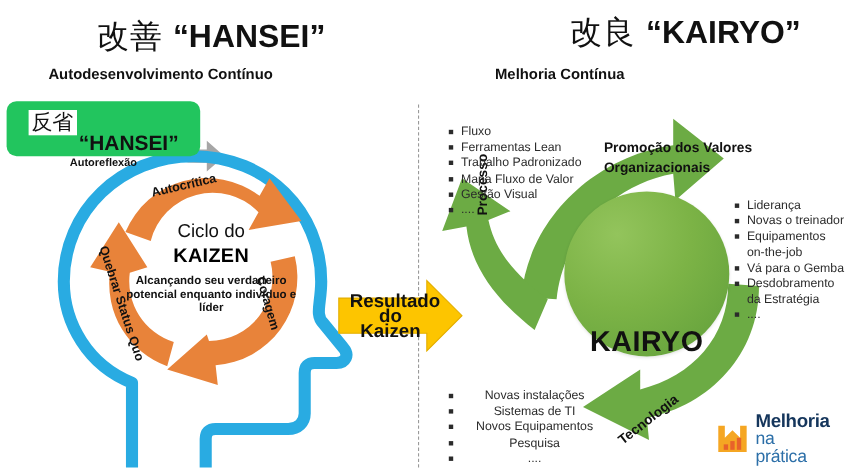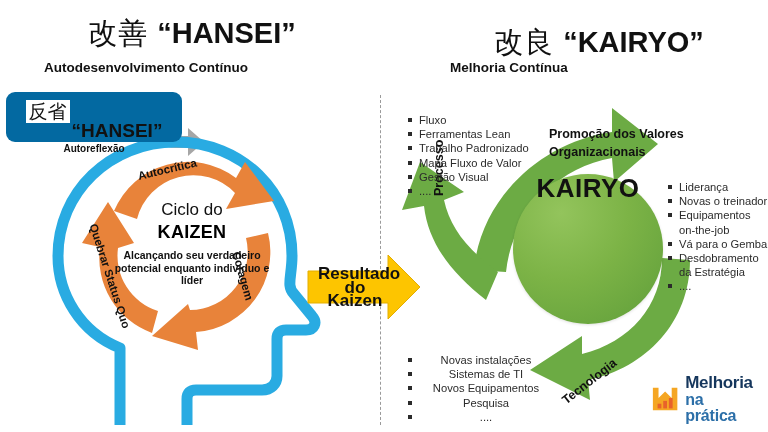--- a/index.html
+++ b/index.html
@@ -21,21 +21,21 @@
     font-size:29px;font-weight:bold;color:#111;letter-spacing:0px;
   }
   .title-row{display:flex;align-items:baseline;justify-content:center;gap:9px;white-space:nowrap;}
   .subtitle{
     font-size:13.5px;font-weight:bold;color:#111;text-align:left;white-space:nowrap;
   }
 
   
   .hansei-box{
     left:6px;top:92px;width:176px;height:50px;
-    background:#0369a1;border-radius:9px;
+    background:#22c55e;border-radius:9px;
     display:flex;flex-direction:column;align-items:center;justify-content:center;
     z-index:6;
   }
   .hansei-line1{display:flex;align-items:center;gap:0px;white-space:nowrap;}
   .hansei-kanji{
     background:#ffffff;color:#111;font-family:"DejaVu Sans",sans-serif;
     font-size:19px;line-height:20px;padding:1px 3px 2px 3px;font-weight:400;
   }
   .hansei-latin{font-size:19px;font-weight:bold;color:#111;margin-left:2px;margin-top:40px;}
   .hansei-sub{font-size:10px;font-weight:bold;color:#111;margin-top:1px;}
@@ -48,21 +48,21 @@
   }
   .bullets ul{margin:0;padding:0;}
 
   
   .glabel{font-size:12.5px;font-weight:bold;color:#111;white-space:nowrap;}
 
   
   .kairyo-circle{
     left:513px;top:174px;width:150px;height:150px;border-radius:50%;
     background:radial-gradient(circle at 32% 26%, #93c45c 0%, #7cb346 45%, #5f9e3a 100%);
-    display:flex;flex-direction:column;align-items:center;justify-content:flex-start;
+    display:flex;flex-direction:column;align-items:center;justify-content:flex-end;
     box-shadow:0 1px 3px rgba(0,0,0,0.12);
     z-index:4;
   }
   .kairyo-name{font-size:26px;font-weight:bold;color:#111;letter-spacing:0.5px;line-height:28px;}
   .kairyo-sub{font-size:12.5px;font-weight:bold;color:#111;margin-top:6px;}
 
   
   .cycle-center{
     left:107px;top:200px;width:170px;text-align:center;z-index:5;
   }
@@ -76,40 +76,40 @@
   
   .result-text{
     left:318px;top:267px;width:74px;text-align:center;z-index:6;
     font-size:17px;font-weight:bold;color:#111;line-height:13.5px;
   }
 
   
   .logo{left:651px;top:374px;display:flex;align-items:center;gap:6px;justify-content:space-between;}
   .logo-text{line-height:1;}
   .logo-l1{font-size:17px;font-weight:bold;color:#15365c;letter-spacing:-0.3px;}
-  .logo-l2{font-size:16px;font-weight:700;color:#2c6fa8;letter-spacing:-0.2px;margin-top:1px;}
+  .logo-l2{font-size:16px;font-weight:400;color:#2c6fa8;letter-spacing:-0.2px;margin-top:1px;}
 
   
   .divider{
     left:380px;top:95px;width:0;height:330px;
     border-left:1.4px dashed #9a9a9a;
   }
 </style>
 </head>
 <body>
 
 <div class="stage">
 
   <div class="abs title-row" style="left:60px;top:14px;width:264px;">
     <span class="title-kanji">改善</span>
     <span class="title-latin">“HANSEI”</span>
   </div>
   <div class="abs subtitle" style="left:44px;top:60px;width:300px;">Autodesenvolvimento Contínuo</div>
 
-  <div class="abs title-row" style="left:470px;top:23px;width:258px;">
+  <div class="abs title-row" style="left:470px;top:10px;width:258px;justify-content:flex-end;">
     <span class="title-kanji">改良</span>
     <span class="title-latin">“KAIRYO”</span>
   </div>
   <div class="abs subtitle" style="left:450px;top:60px;width:300px;">Melhoria Contínua</div>
 
   <div class="abs divider"></div>
 
   <svg class="abs" style="left:0px;top:80px;" width="340" height="352" viewBox="0 0 340 352">
 
     <g>

